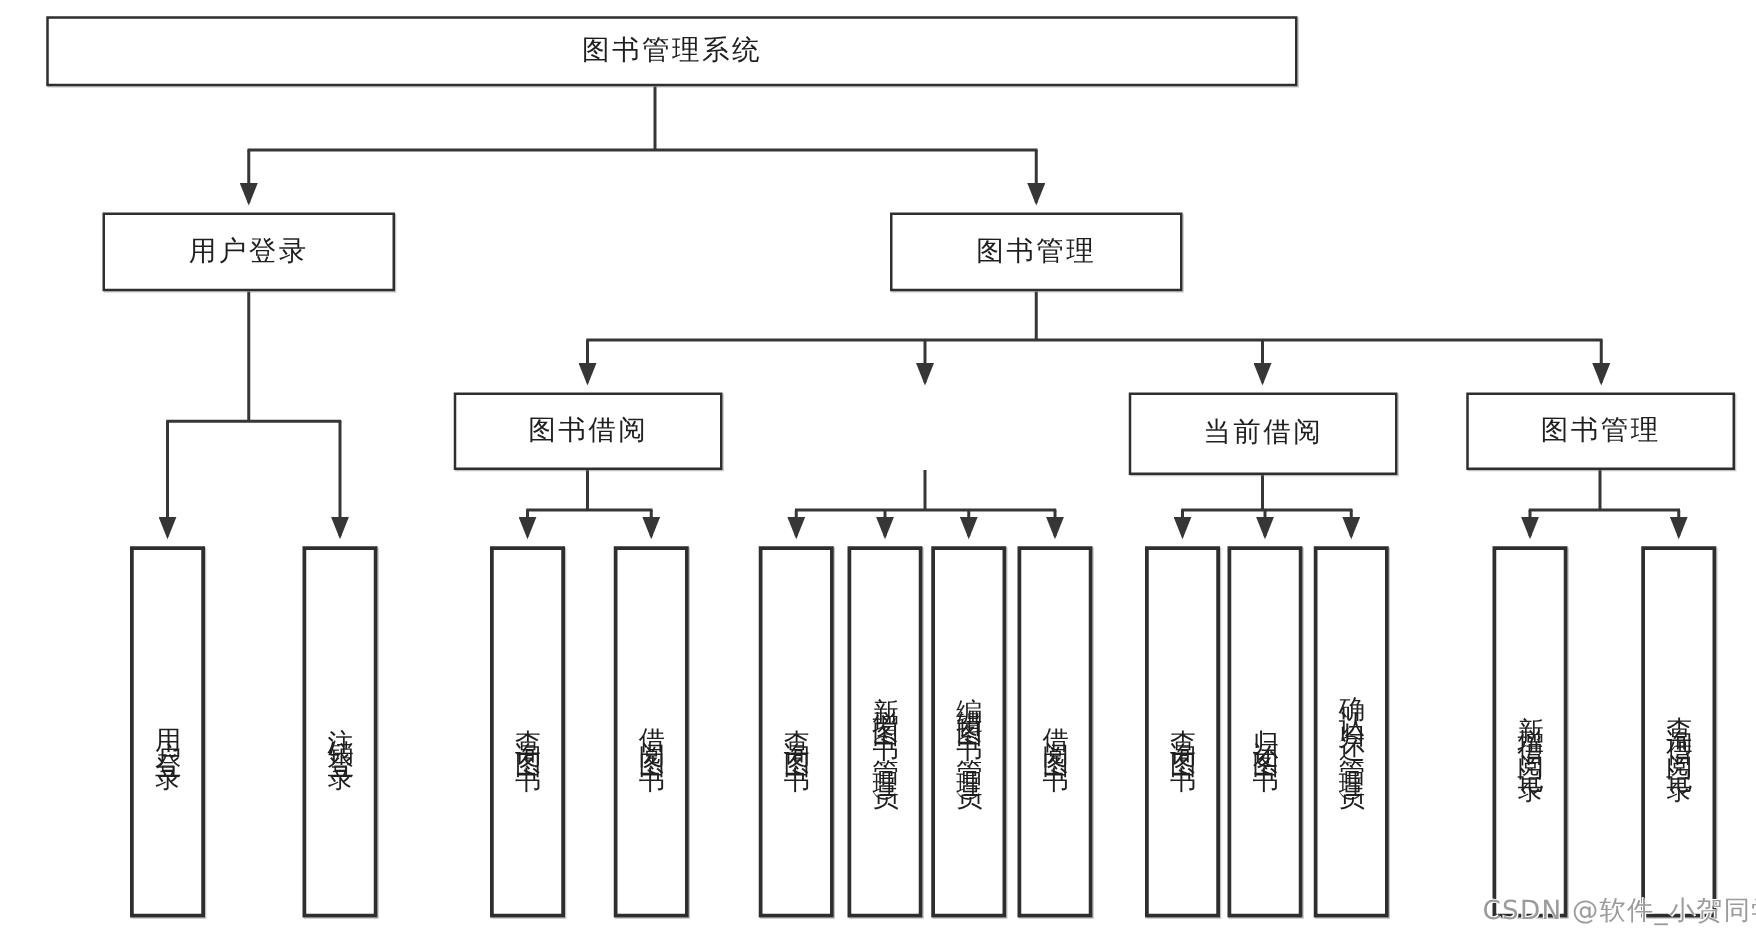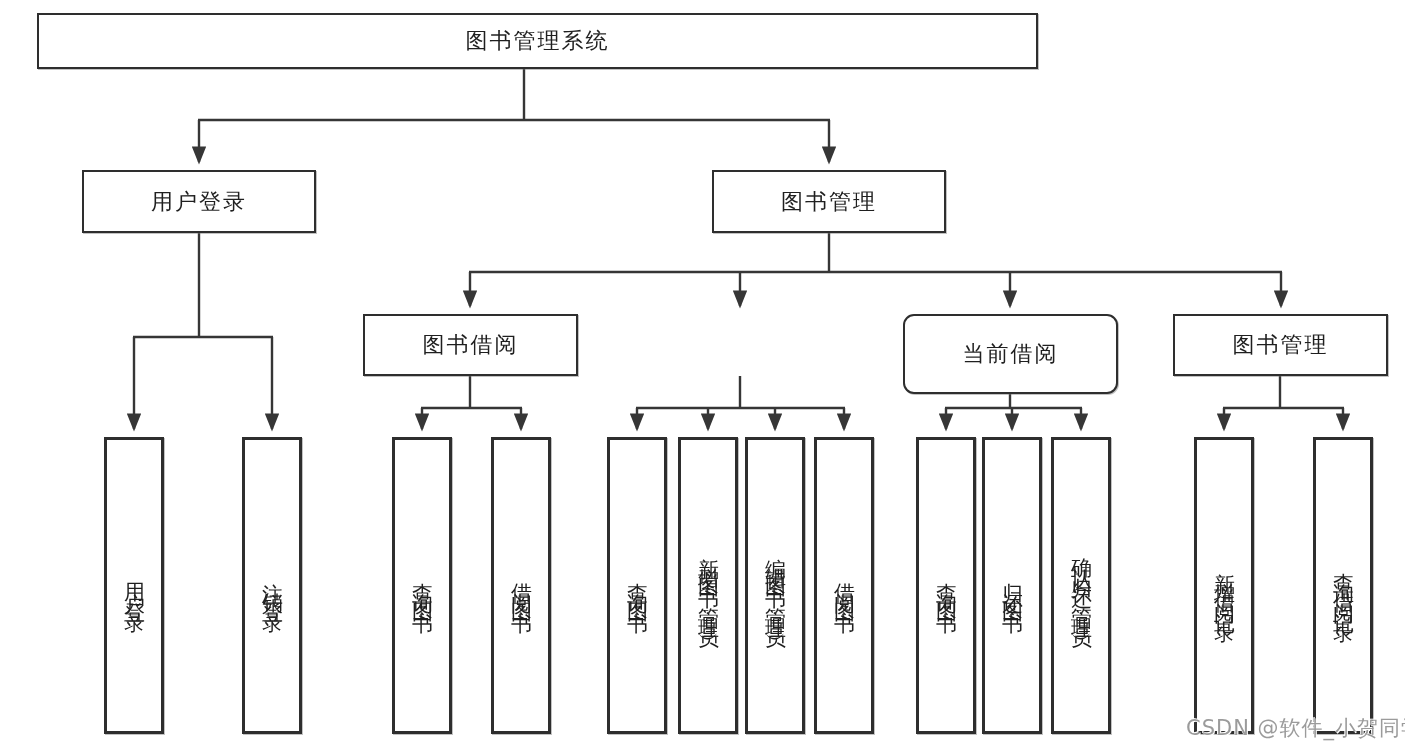--- a/index.html
+++ b/index.html
@@ -33,21 +33,21 @@
     letter-spacing: 10px;
     overflow: hidden;
     border-width: 3px;
   }
   
   #n-root  { left: 37px;   top: 13px;  width: 1001px; height: 56px; }
   #n-l2-0  { left: 82px;   top: 170px; width: 234px;  height: 63px; }
   #n-l2-1  { left: 712px;  top: 170px; width: 234px;  height: 63px; }
   #n-l3-0  { left: 363px;  top: 314px; width: 215px;  height: 62px; }
   #n-l3-1  { left: 633px;  top: 314px; width: 215px;  height: 62px; }
-  #n-l3-2  { left: 903px;  top: 314px; width: 215px;  height: 80px; border-radius: 11px; }
+  #n-l3-2  { left: 903px;  top: 314px; width: 215px;  height: 66px; }
   #n-l3-3  { left: 1173px; top: 314px; width: 215px;  height: 62px; }
   
   .leaf { top: 437px; width: 60px; height: 297px; }
   #n-leaf-0  { left: 104px; }
   #n-leaf-1  { left: 242px; }
   #n-leaf-2  { left: 392px; }
   #n-leaf-3  { left: 491px; }
   #n-leaf-4  { left: 607px; }
   #n-leaf-5  { left: 678px; }
   #n-leaf-6  { left: 745px; }

